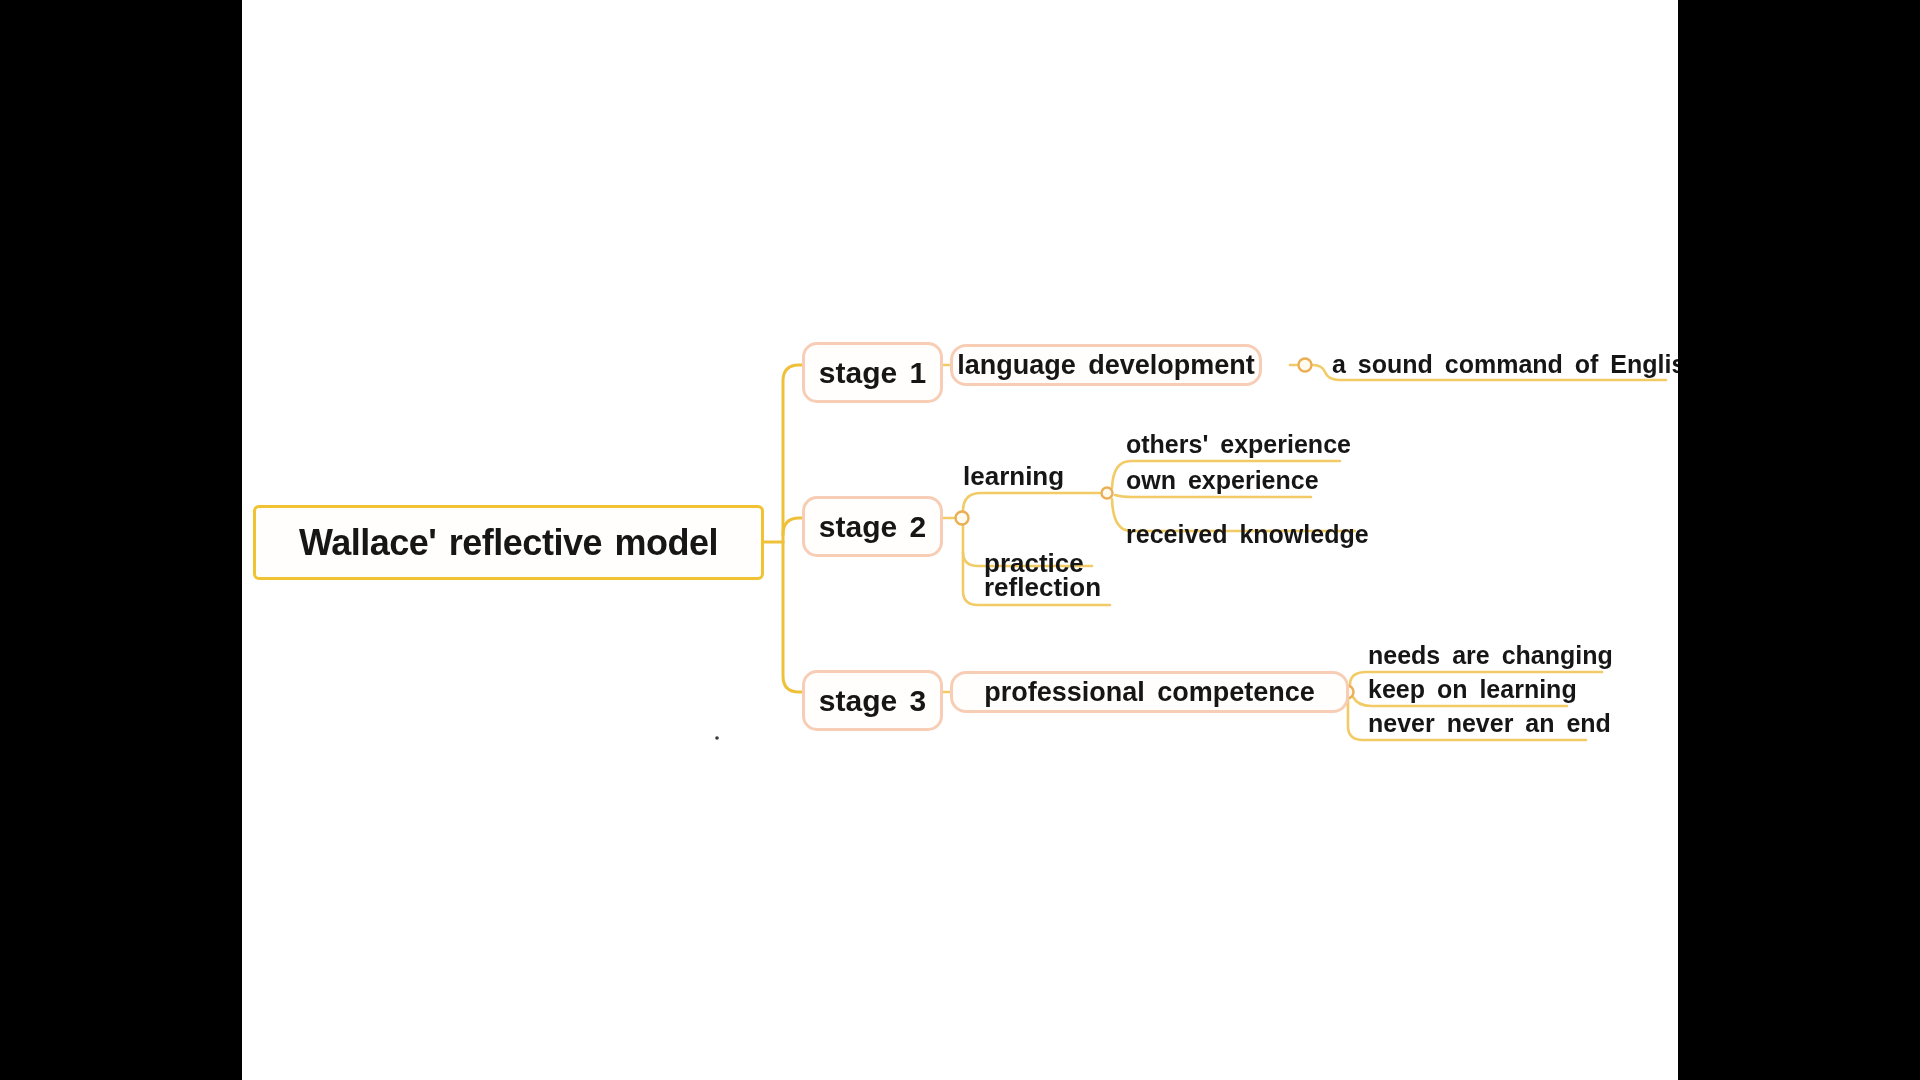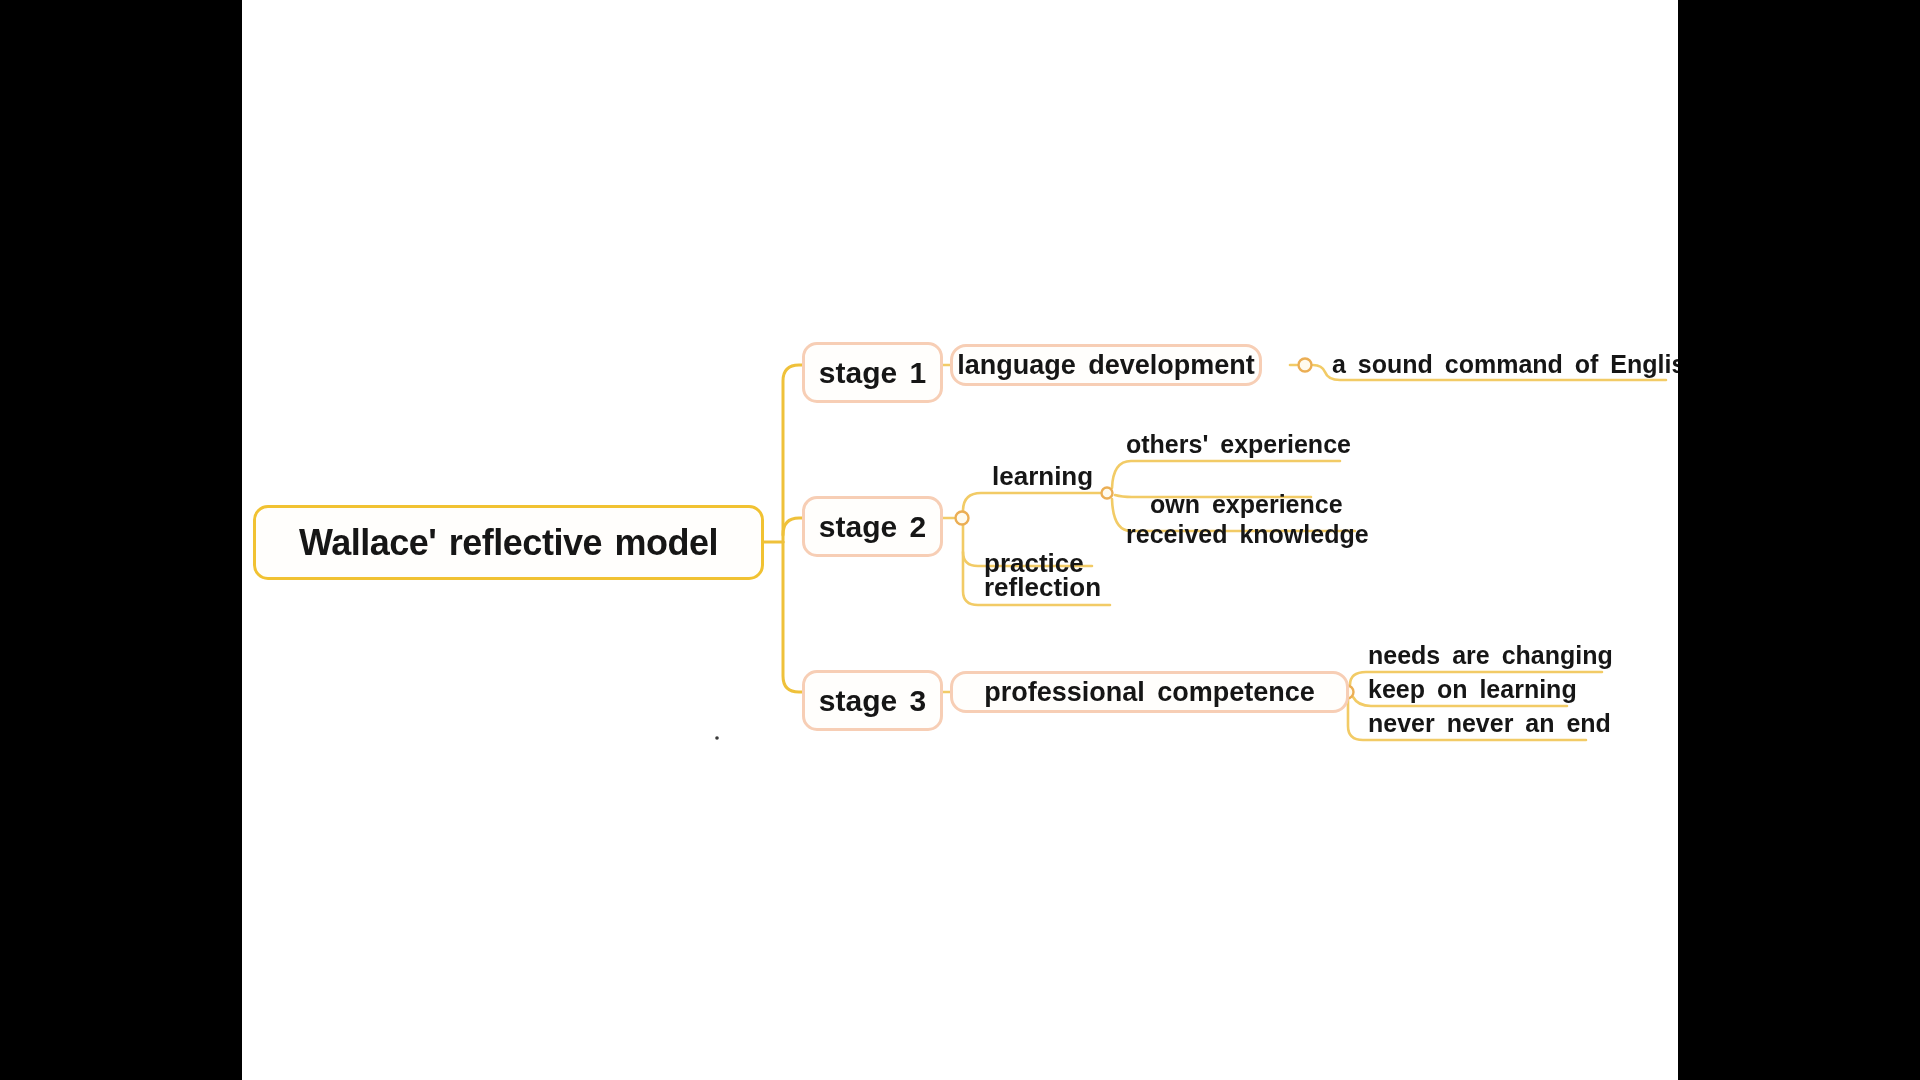--- a/index.html
+++ b/index.html
@@ -35,21 +35,21 @@
     position:absolute;
     display:flex;align-items:center;justify-content:center;
     color:var(--c-text);
     font-weight:bold;
     white-space:nowrap;
     background:var(--c-node-fill);
   }
   .node.root{
     left:253px;top:505px;width:511px;height:75px;
     border:3px solid var(--c-root-border);
-    border-radius:15px;
+    border-radius:6px;
     font-size:36px;letter-spacing:-0.5px;word-spacing:3px;
   }
   .node.stage{
     width:141px;height:61px;left:802px;
     border:3px solid var(--c-node-border);
     border-radius:15px;
     font-size:30px;word-spacing:4px;
   }
   .node.stage.s1{top:342px;}
   .node.stage.s2{top:496px;}
@@ -118,23 +118,23 @@
 
   <div class="node stage s1">stage 1</div>
   <div class="node stage s2">stage 2</div>
   <div class="node stage s3">stage 3</div>
 
   <div class="node subbox lang">language development</div>
   <div class="node subbox prof">professional competence</div>
 
   <div class="leaf" style="left:1332px;top:350px;">a sound command of English</div>
 
-  <div class="leaf big" style="left:992px;top:462px;">learning</div>
+  <div class="leaf big" style="left:963px;top:462px;">learning</div>
   <div class="leaf" style="left:1126px;top:430px;">others' experience</div>
-  <div class="leaf" style="left:1126px;top:490px;margin-left:24px;">own experience</div>
+  <div class="leaf" style="left:1126px;top:466px;">own experience</div>
   <div class="leaf" style="left:1126px;top:500px;margin-top:20px;">received knowledge</div>
   <div class="leaf big" style="left:984px;top:518px;margin-top:31px;">practice</div>
   <div class="leaf big" style="left:984px;top:573px;">reflection</div>
 
   <div class="leaf" style="left:1368px;top:641px;">needs are changing</div>
   <div class="leaf" style="left:1368px;top:675px;">keep on learning</div>
   <div class="leaf" style="left:1368px;top:709px;">never never an end</div>
 
   <div class="letterbox left"></div>
   <div class="letterbox right"></div>

